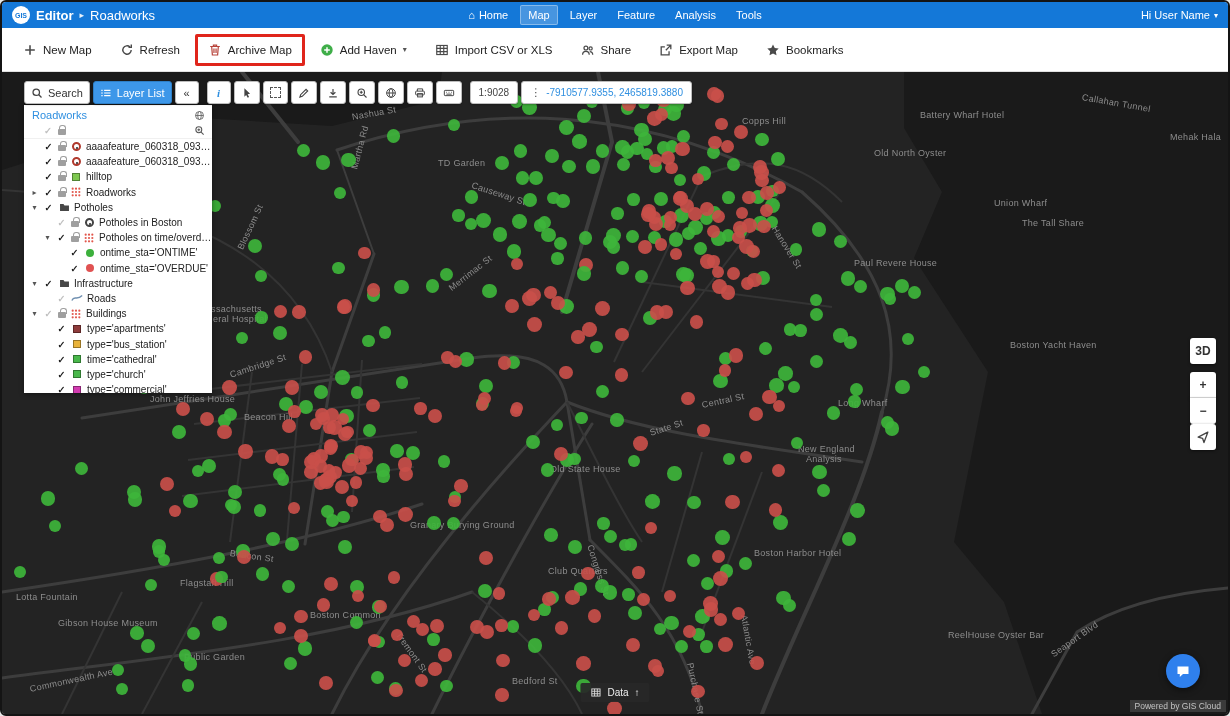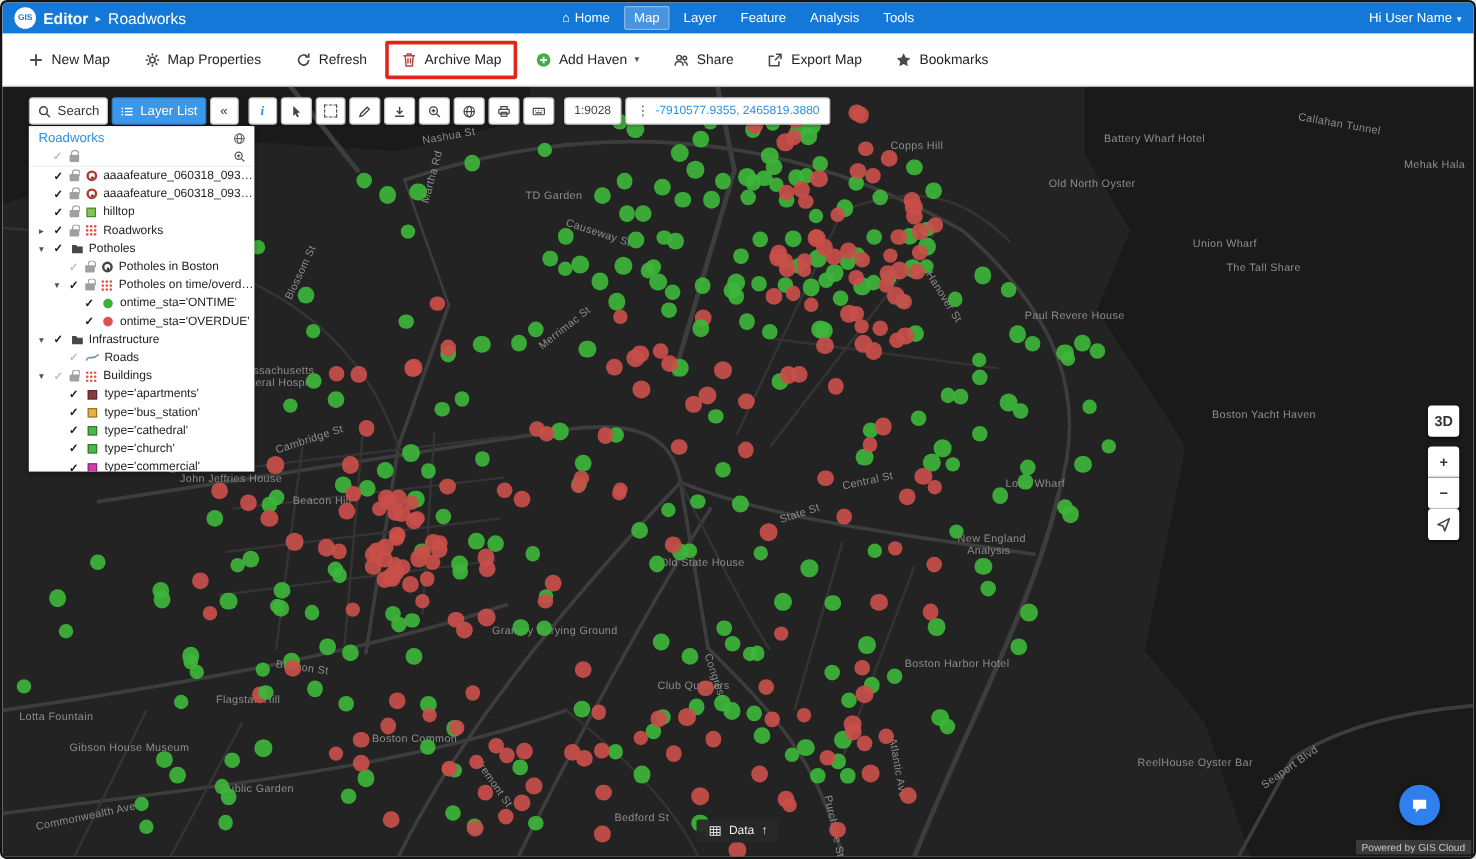--- a/index.html
+++ b/index.html
@@ -260,42 +260,42 @@
 
   <div class="toolbar" id="toolbar">
       <div class="tb-item">
         <svg class="ic" width="14" height="14" style="color: rgb(74, 74, 74);">
           <use href="#i-plus"></use>
         </svg>
         <span>New Map</span>
       </div>
       <div class="tb-item">
         <svg class="ic" width="14" height="14" style="color: rgb(74, 74, 74);">
-          <use href="#i-gear"></use>
-        </svg>
-        <span>Map Properties</span>
-      </div>
-      <div class="tb-item">
-        <svg class="ic" width="14" height="14" style="color: rgb(74, 74, 74);">
           <use href="#i-refresh"></use>
         </svg>
         <span>Refresh</span>
       </div>
       <div class="tb-item hl" style="border-color: rgb(224, 37, 27);">
         <svg class="ic" width="14" height="14" style="color: rgb(184, 68, 59);">
           <use href="#i-trash"></use>
         </svg>
         <span>Archive Map</span>
       </div>
       <div class="tb-item">
         <svg class="ic" width="14" height="14" style="color: rgb(63, 174, 73);">
           <use href="#i-plus-circle"></use>
         </svg>
         <span>Add Haven</span>
         <span class="caret">▾</span>
+      </div>
+      <div class="tb-item">
+        <svg class="ic" width="14" height="14" style="color: rgb(74, 74, 74);">
+          <use href="#i-table"></use>
+        </svg>
+        <span>Import CSV or XLS</span>
       </div>
       <div class="tb-item">
         <svg class="ic" width="14" height="14" style="color: rgb(74, 74, 74);">
           <use href="#i-users"></use>
         </svg>
         <span>Share</span>
       </div>
       <div class="tb-item">
         <svg class="ic" width="14" height="14" style="color: rgb(74, 74, 74);">
           <use href="#i-export"></use>
@@ -1101,21 +1101,21 @@
               <span class="sq-ic" style="background: rgb(232, 178, 58);"></span>
             </span>
             <span class="plabel">type='bus_station'</span>
           </div>
           <div class="prow" style="padding-left: 19px;">
             <span class="exp"></span>
             <span class="chk">✓</span>
             <span class="ric">
               <span class="sq-ic" style="background: rgb(73, 184, 75);"></span>
             </span>
-            <span class="plabel">type='cathedral'</span>
+            <span class="plabel">time='cathedral'</span>
           </div>
           <div class="prow" style="padding-left: 19px;">
             <span class="exp"></span>
             <span class="chk">✓</span>
             <span class="ric">
               <span class="sq-ic" style="background: rgb(73, 184, 75);"></span>
             </span>
             <span class="plabel">type='church'</span>
           </div>
           <div class="prow" style="padding-left: 19px;">

